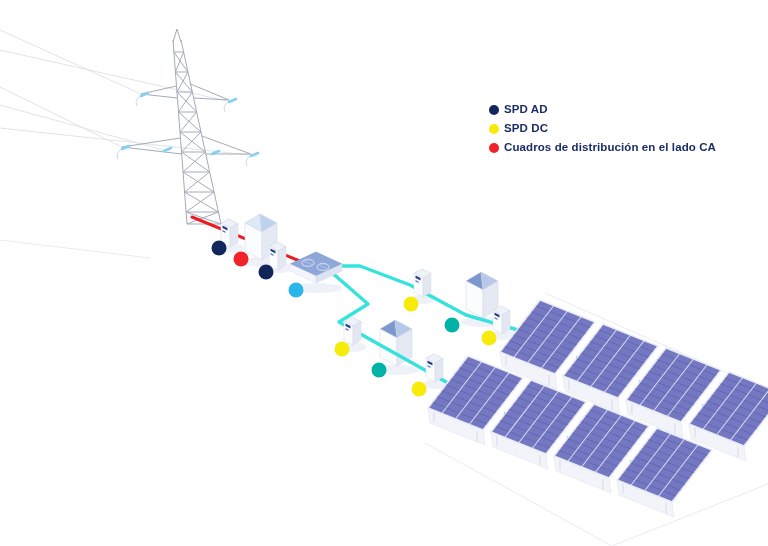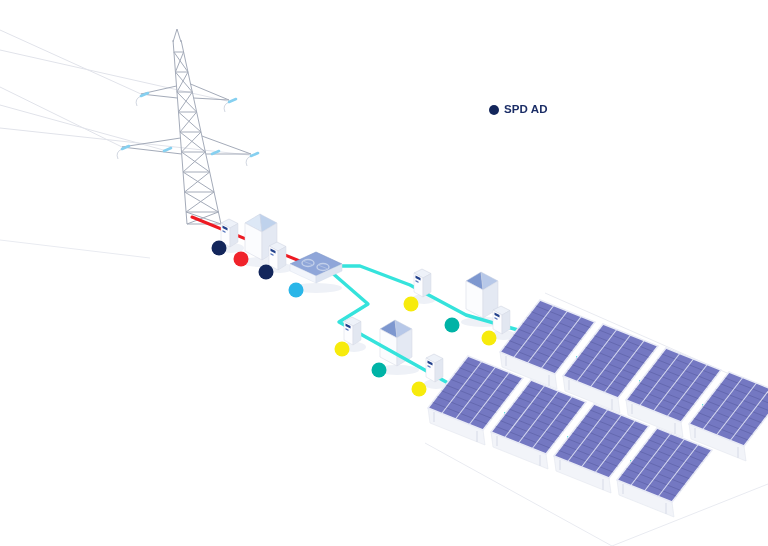--- a/index.html
+++ b/index.html
@@ -314,20 +314,28 @@
           <line x1="13" y1="9" x2="23" y2="13" stroke="#aebfe2" stroke-width="1"></line>
           <line x1="28" y1="13" x2="38" y2="17" stroke="#aebfe2" stroke-width="1"></line>
         </g>
       </g>
   </svg>
   <div class="legend">
       <div class="legend-row">
         <span class="legend-dot" style="background: rgb(19, 38, 91);"></span>
         <span class="legend-label">SPD AD</span>
       </div>
+      <div class="legend-row">
+        <span class="legend-dot" style="background: rgb(247, 235, 12);"></span>
+        <span class="legend-label">SPD DC</span>
+      </div>
+      <div class="legend-row">
+        <span class="legend-dot" style="background: rgb(240, 35, 43);"></span>
+        <span class="legend-label">Cuadros de distribución en el lado CA</span>
+      </div>
     </div>
   <div id="marker-layer">
       <div class="marker" style="left: 219px; top: 248px; background: rgb(19, 38, 91);"></div>
       <div class="marker" style="left: 241px; top: 259px; background: rgb(240, 35, 43);"></div>
       <div class="marker" style="left: 266px; top: 272px; background: rgb(19, 38, 91);"></div>
       <div class="marker" style="left: 296px; top: 290px; background: rgb(42, 182, 232);"></div>
       <div class="marker" style="left: 411px; top: 304px; background: rgb(247, 235, 12);"></div>
       <div class="marker" style="left: 452px; top: 325px; background: rgb(0, 179, 166);"></div>
       <div class="marker" style="left: 489px; top: 338px; background: rgb(247, 235, 12);"></div>
       <div class="marker" style="left: 342px; top: 349px; background: rgb(247, 235, 12);"></div>

